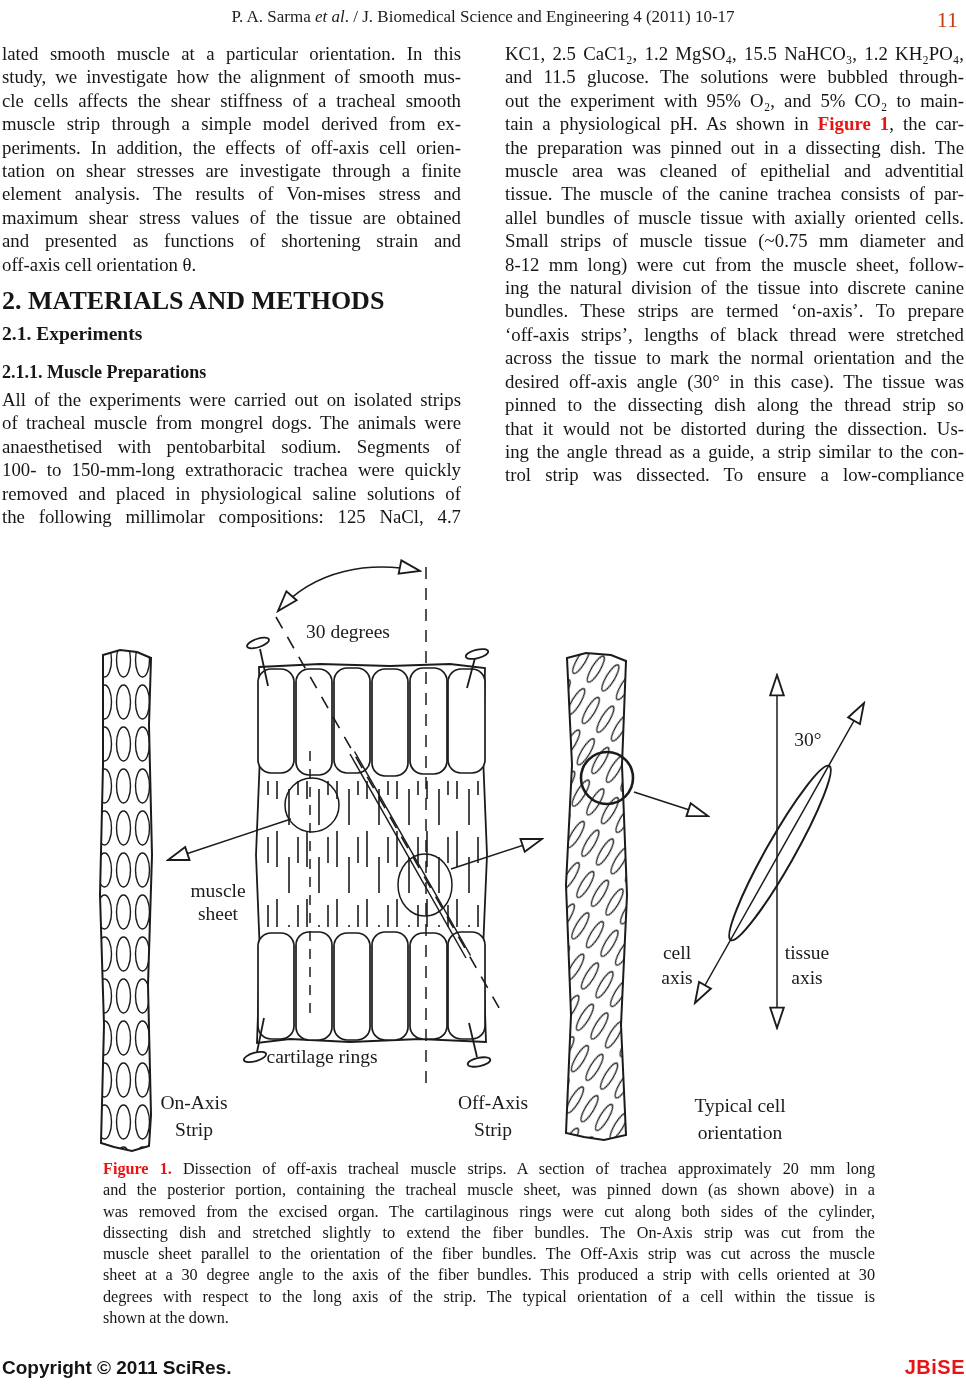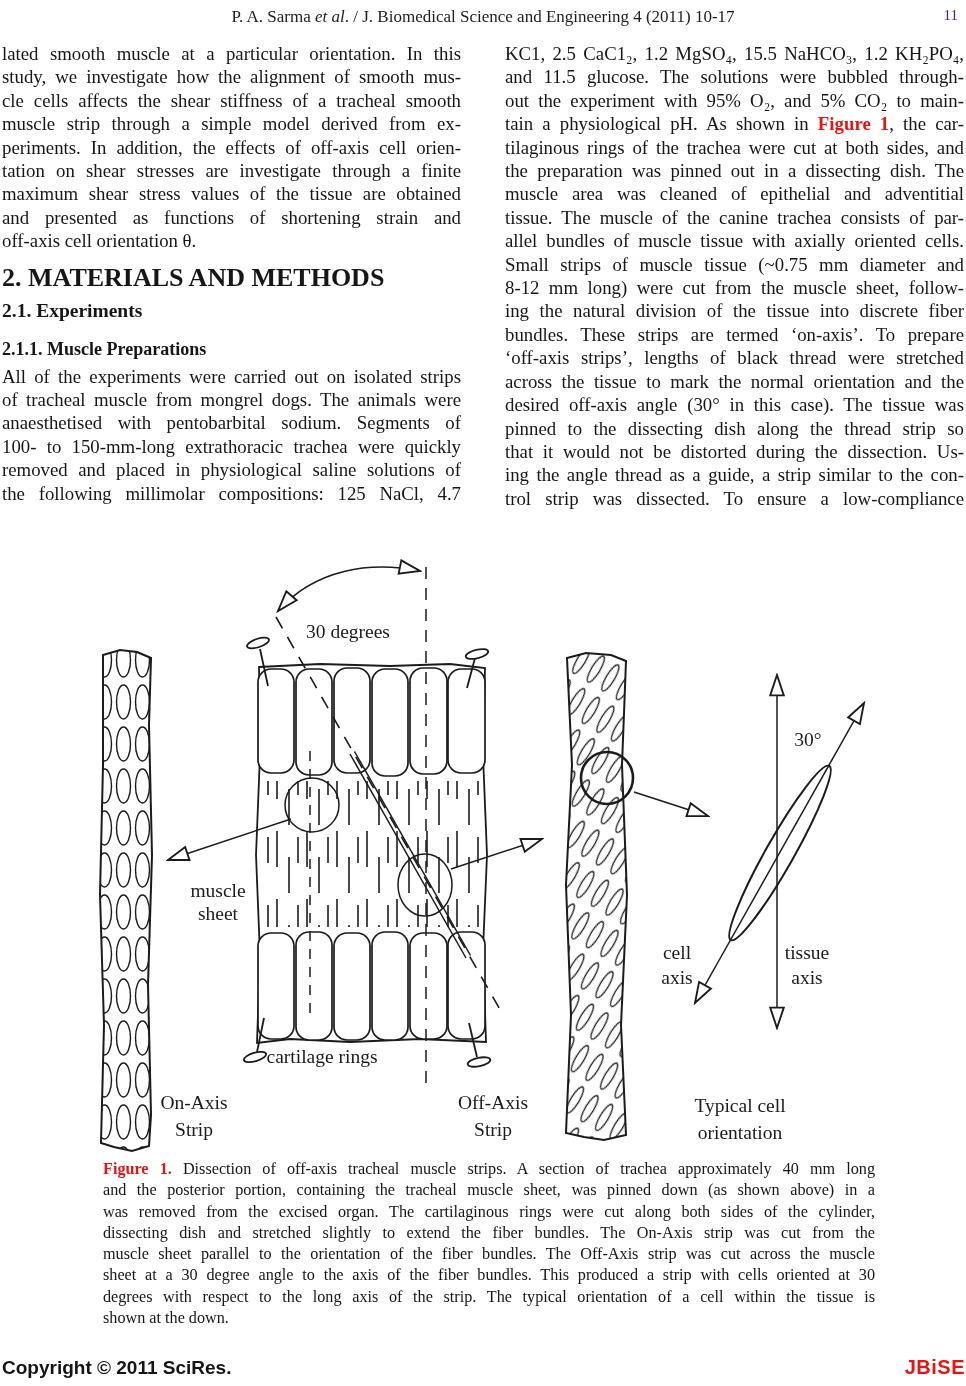--- a/index.html
+++ b/index.html
@@ -6,21 +6,21 @@
   html,body { margin:0; padding:0; background:#888; }
   .page {
     position: relative; width: 966px; height: 1386px; margin: 0 auto;
     background: #ffffff; color: var(--ink);
     font-family: "Liberation Serif", "DejaVu Serif", serif;
     overflow: hidden;
   }
   .hdr { position:absolute; top:7px; left:0; width:100%; text-align:center;
          font-size:17px; color:#1c1c1c; }
   .hdr .it { font-style: italic; }
-  .pageno { position:absolute; top:7px; right:8px; font-size:15px; color:#4c1d95; }
+  .pageno { position:absolute; top:7px; right:8px; font-size:22px; color:#c2410c; }
 
   .col { position:absolute; top:42px; font-size:18.8px; line-height:23.4px; color:var(--ink); }
   .col-left  { left:2px;   width:459px; }
   .col-right { left:505px; width:459px; }
 
   .jl { text-align: justify; text-align-last: justify; white-space: nowrap; }
   .jl-free { text-align-last: left; }
   .jl span { white-space: normal; margin-top: 48px; }
 
   .h1 { font-size:26px; font-weight:bold; line-height:24px; margin:13px 0 0 0; }
@@ -52,20 +52,21 @@
   <div class="pageno">11</div>
 
   <div class="col col-left">
     <div>
         <div class="jl">lated smooth muscle at a particular orientation. In this</div>
         <div class="jl">study, we investigate how the alignment of smooth mus-</div>
         <div class="jl">cle cells affects the shear stiffness of a tracheal smooth</div>
         <div class="jl">muscle strip through a simple model derived from ex-</div>
         <div class="jl">periments. In addition, the effects of off-axis cell orien-</div>
         <div class="jl">tation on shear stresses are investigate through a finite</div>
+        <div class="jl">element analysis. The results of Von-mises stress and</div>
         <div class="jl">maximum shear stress values of the tissue are obtained</div>
         <div class="jl">and presented as functions of shortening strain and</div>
         <div class="jl jl-free">off-axis cell orientation θ.</div>
       </div>
     <div class="h1">2. MATERIALS AND METHODS</div>
     <div class="h2">2.1. Experiments</div>
     <div class="h3">2.1.1. Muscle Preparations</div>
     <div class="para2">
         <div class="jl">All of the experiments were carried out on isolated strips</div>
         <div class="jl">of tracheal muscle from mongrel dogs. The animals were</div>
@@ -77,28 +78,27 @@
   </div>
 
   <div class="col col-right">
     <div>
         <div class="jl">KC1, 2.5 CaC1₂, 1.2 MgSO₄, 15.5 NaHCO₃, 1.2 KH₂PO₄,</div>
         <div class="jl">and 11.5 glucose. The solutions were bubbled through-</div>
         <div class="jl">out the experiment with 95% O₂, and 5% CO₂ to main-</div>
       </div>
     <div class="jl"><span>tain a physiological pH. As shown in </span><span class="figref">Figure 1</span><span>, the car-</span></div>
     <div>
-        <div class="jl">tilaginous rings of the trachea were cut at both sides, and</div>
         <div class="jl">the preparation was pinned out in a dissecting dish. The</div>
         <div class="jl">muscle area was cleaned of epithelial and adventitial</div>
         <div class="jl">tissue. The muscle of the canine trachea consists of par-</div>
         <div class="jl">allel bundles of muscle tissue with axially oriented cells.</div>
         <div class="jl">Small strips of muscle tissue (~0.75 mm diameter and</div>
         <div class="jl">8-12 mm long) were cut from the muscle sheet, follow-</div>
-        <div class="jl">ing the natural division of the tissue into discrete fiber</div>
+        <div class="jl">ing the natural division of the tissue into discrete canine</div>
         <div class="jl">bundles. These strips are termed ‘on-axis’. To prepare</div>
         <div class="jl">‘off-axis strips’, lengths of black thread were stretched</div>
         <div class="jl">across the tissue to mark the normal orientation and the</div>
         <div class="jl">desired off-axis angle (30° in this case). The tissue was</div>
         <div class="jl">pinned to the dissecting dish along the thread strip so</div>
         <div class="jl">that it would not be distorted during the dissection. Us-</div>
         <div class="jl">ing the angle thread as a guide, a strip similar to the con-</div>
         <div class="jl">trol strip was dissected. To ensure a low-compliance</div>
       </div>
   </div>
@@ -195,21 +195,21 @@
       <text x="677" y="404" text-anchor="middle">cell</text>
       <text x="677" y="429" text-anchor="middle">axis</text>
       <text x="807" y="404" text-anchor="middle">tissue</text>
       <text x="807" y="429" text-anchor="middle">axis</text>
       <text x="740" y="557" text-anchor="middle">Typical cell</text>
       <text x="740" y="584" text-anchor="middle">orientation</text>
     </g>
   </svg>
 
   <div class="caption">
-    <div class="jl"><span class="figref">Figure 1.</span><span> Dissection of off-axis tracheal muscle strips. A section of trachea approximately 40 mm long</span></div>
+    <div class="jl"><span class="figref">Figure 1.</span><span> Dissection of off-axis tracheal muscle strips. A section of trachea approximately 20 mm long</span></div>
     <div>
         <div class="jl">and the posterior portion, containing the tracheal muscle sheet, was pinned down (as shown above) in a</div>
         <div class="jl">was removed from the excised organ. The cartilaginous rings were cut along both sides of the cylinder,</div>
         <div class="jl">dissecting dish and stretched slightly to extend the fiber bundles. The On-Axis strip was cut from the</div>
         <div class="jl">muscle sheet parallel to the orientation of the fiber bundles. The Off-Axis strip was cut across the muscle</div>
         <div class="jl">sheet at a 30 degree angle to the axis of the fiber bundles. This produced a strip with cells oriented at 30</div>
         <div class="jl">degrees with respect to the long axis of the strip. The typical orientation of a cell within the tissue is</div>
         <div class="jl jl-free">shown at the down.</div>
       </div>
   </div>

